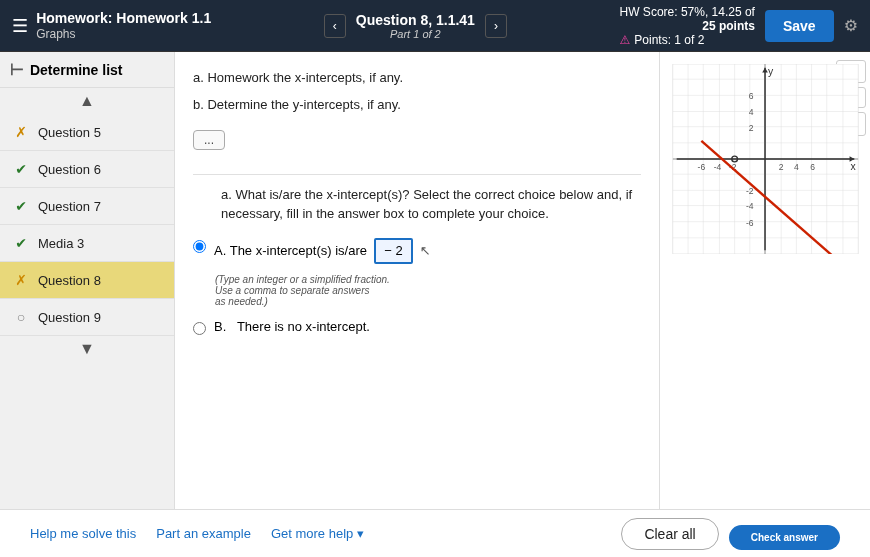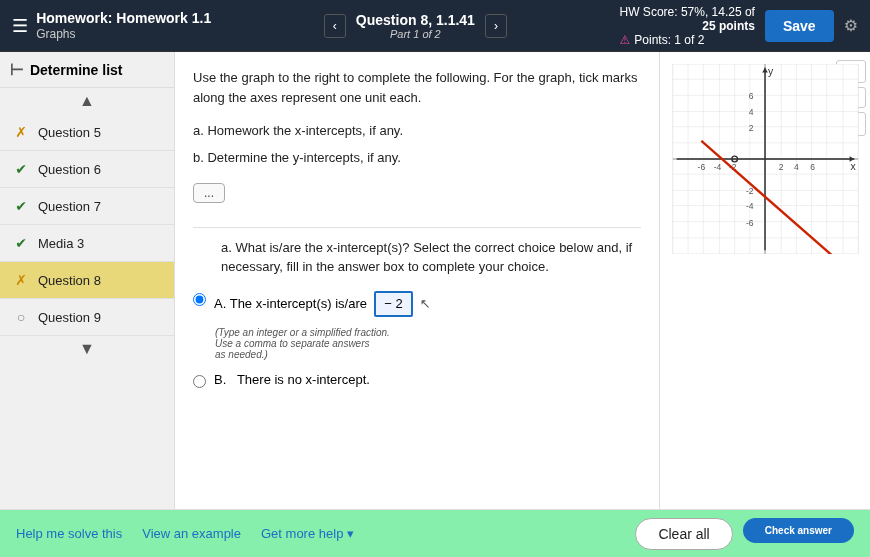--- a/index.html
+++ b/index.html
@@ -212,44 +212,44 @@
       width: 195px;
       height: 190px;
       margin-top: 4px;
       position: relative;
     }
     svg.graph { width: 100%; height: 100%; }
 
     
     .footer {
       height: 48px;
-      background: #86efac;
+      background: #ffffff;
       border-top: 1px solid #ddd;
       display: flex;
       align-items: center;
       justify-content: space-between;
-      padding: 0 16px;
+      padding: 0 30px;
     }
     .footer-left {
       display: flex;
       gap: 20px;
       align-items: center;
     }
     .footer-link {
       font-size: 13px;
       color: #1a6fc4;
       cursor: pointer;
       text-decoration: none;
       background: none;
       border: none;
     }
     .footer-right {
       display: flex;
       gap: 10px;
-      align-items: flex-start;
+      align-items: flex-end;
     }
     .clear-all-btn {
       background: white;
       border: 1px solid #aaa;
       border-radius: 20px;
       padding: 7px 22px;
       font-size: 14px;
       cursor: pointer;
       color: #222;
     }
@@ -328,21 +328,20 @@
     </div>
     <div class="sidebar-item">
       <span class="status-icon status-incomplete">○</span>
       <span class="sidebar-item-label">Question 9</span>
     </div>
 
     <div class="scroll-arrow-down">▼</div>
   </div>
 
   <div class="center-panel">
-    <div class="question-instruction">Use the graph to the right to complete the following. For the graph, tick marks along the axes represent one unit each.</div>
     <div class="sub-question">a. Homework the x-intercepts, if any.</div>
     <div class="sub-question">b. Determine the y-intercepts, if any.</div>
 
     <div class="expand-btn">...</div>
 
     <hr class="divider">
 
     <div class="part-a-question">a. What is/are the x-intercept(s)? Select the correct choice below and, if necessary, fill in the answer box to complete your choice.</div>
 
     
@@ -439,20 +438,20 @@
         <circle cx="65" cy="100" r="3" fill="none" stroke="#333" stroke-width="1.5"></circle>
       </svg>
     </div>
   </div>
 
 </div>
 
 <div class="footer">
   <div class="footer-left">
     <button class="footer-link">Help me solve this</button>
-    <button class="footer-link">View an example</button>
+    <button class="footer-link">Part an example</button>
     <button class="footer-link">Get more help ▾</button>
   </div>
   <div class="footer-right">
     <button class="clear-all-btn">Clear all</button>
     <button class="check-answer-btn">Check answer</button>
   </div>
 </div>
 
 </body></html>

